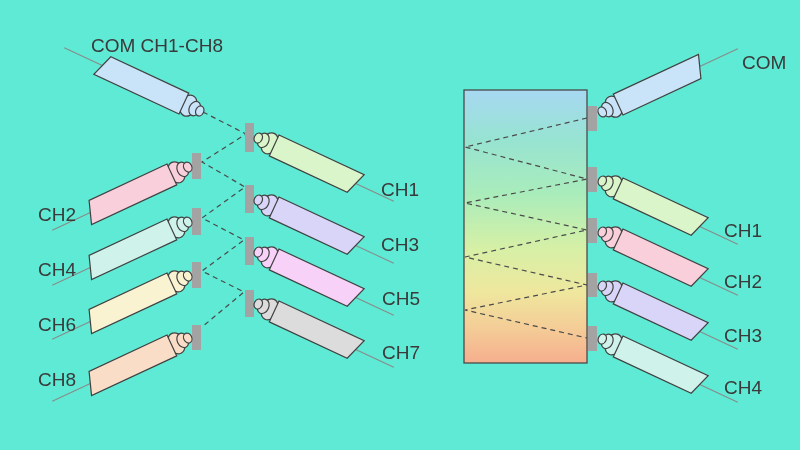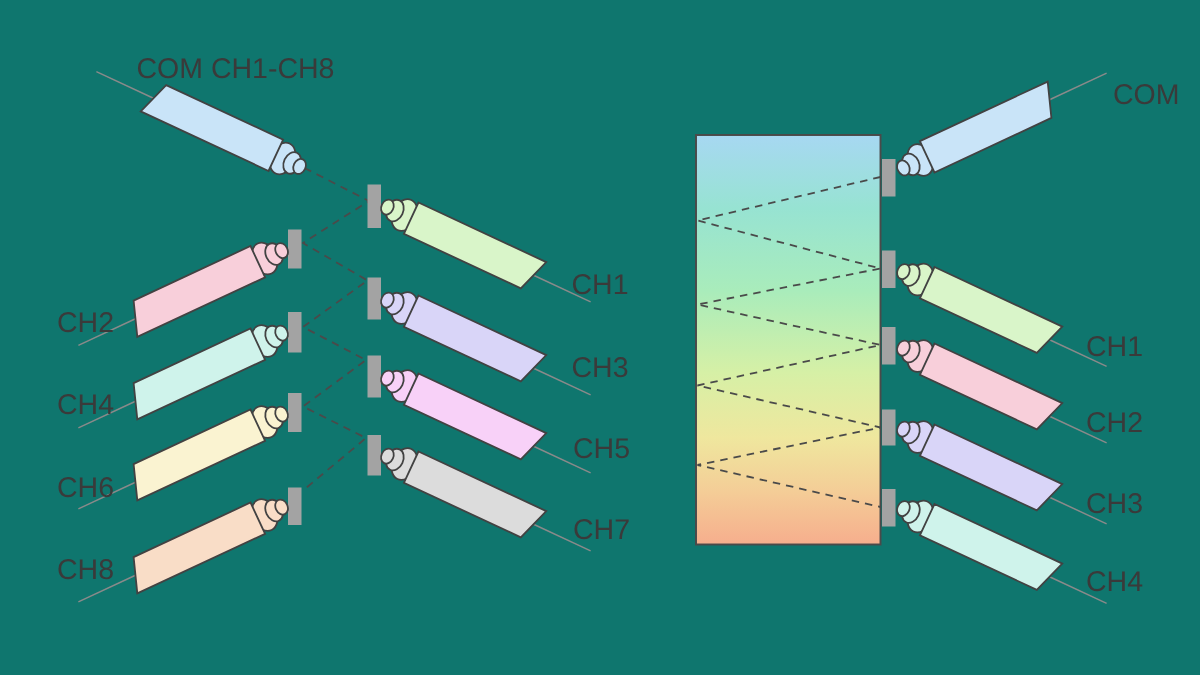--- a/index.html
+++ b/index.html
@@ -7,21 +7,21 @@
     padding: 0;
     background: #ffffff;
     width: 800px;
     height: 450px;
     font-family: "Liberation Sans", sans-serif;
   }
   .canvas {
     position: relative;
     width: 800px;
     height: 450px;
-    background: #0f766e;
+    background: #5eead4;
     overflow: hidden;
   }
   svg { display: block; }
   .beam {
     fill: none;
     stroke-width: 1.2;
     stroke-dasharray: 5 4;
     stroke-linecap: butt;
   }
   .port-label {

